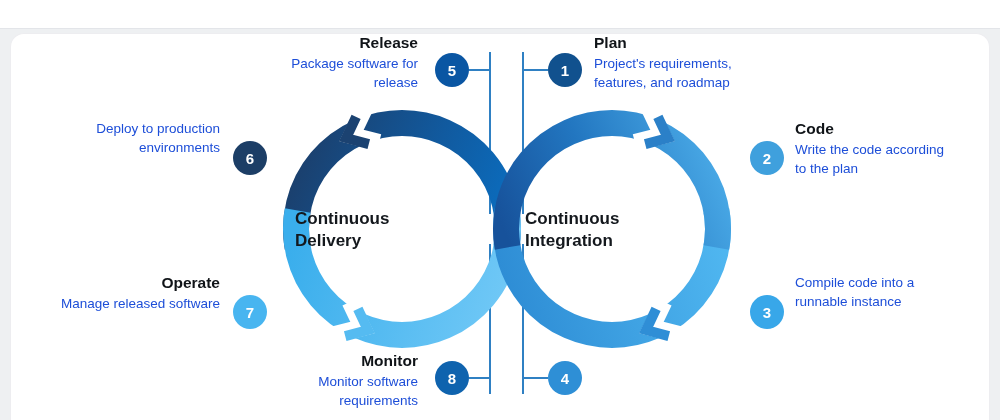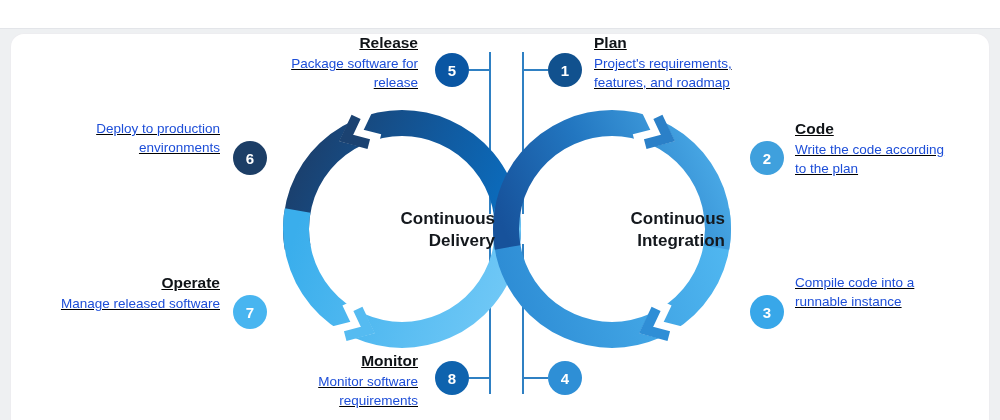--- a/index.html
+++ b/index.html
@@ -12,31 +12,31 @@
   .top-strip{
     position:absolute;left:0;top:0;width:1000px;height:28px;
     background:#ffffff;border-bottom:1px solid #e3e5e9;z-index:0;
   }
   .card{
     position:absolute;left:10px;top:33px;width:978px;height:387px;
     background:#ffffff;border:1px solid #ededf0;border-bottom:none;
     border-radius:14px 14px 0 0;z-index:0;
   }
   svg.loop{position:absolute;left:0;top:0;z-index:1;}
-  .step{position:absolute;z-index:2;text-decoration:underline;}
+  .step{position:absolute;z-index:2;}
   .step .t{font-size:15.5px;font-weight:bold;color:#101418;margin-bottom:3px;white-space:pre-line;}
   .step .d{font-size:13.5px;color:#1d4ed8;line-height:1.38;white-space:pre-line;}
   .step.right{text-align:right;}
   .badge{
     position:absolute;width:34px;height:34px;border-radius:50%;
     display:flex;align-items:center;justify-content:center;
     color:#ffffff;font-weight:bold;font-size:15px;z-index:3;
   }
   .center-label{
-    position:absolute;width:200px;text-align:right;font-weight:bold;
+    position:absolute;width:200px;text-align:left;font-weight:bold;
     font-size:17px;color:#14181d;line-height:1.32;white-space:pre-line;z-index:2;
   }
 </style>
 </head>
 <body>
 
 <div class="stage">
 
   <div class="top-strip"></div>
   <div class="card"></div>

